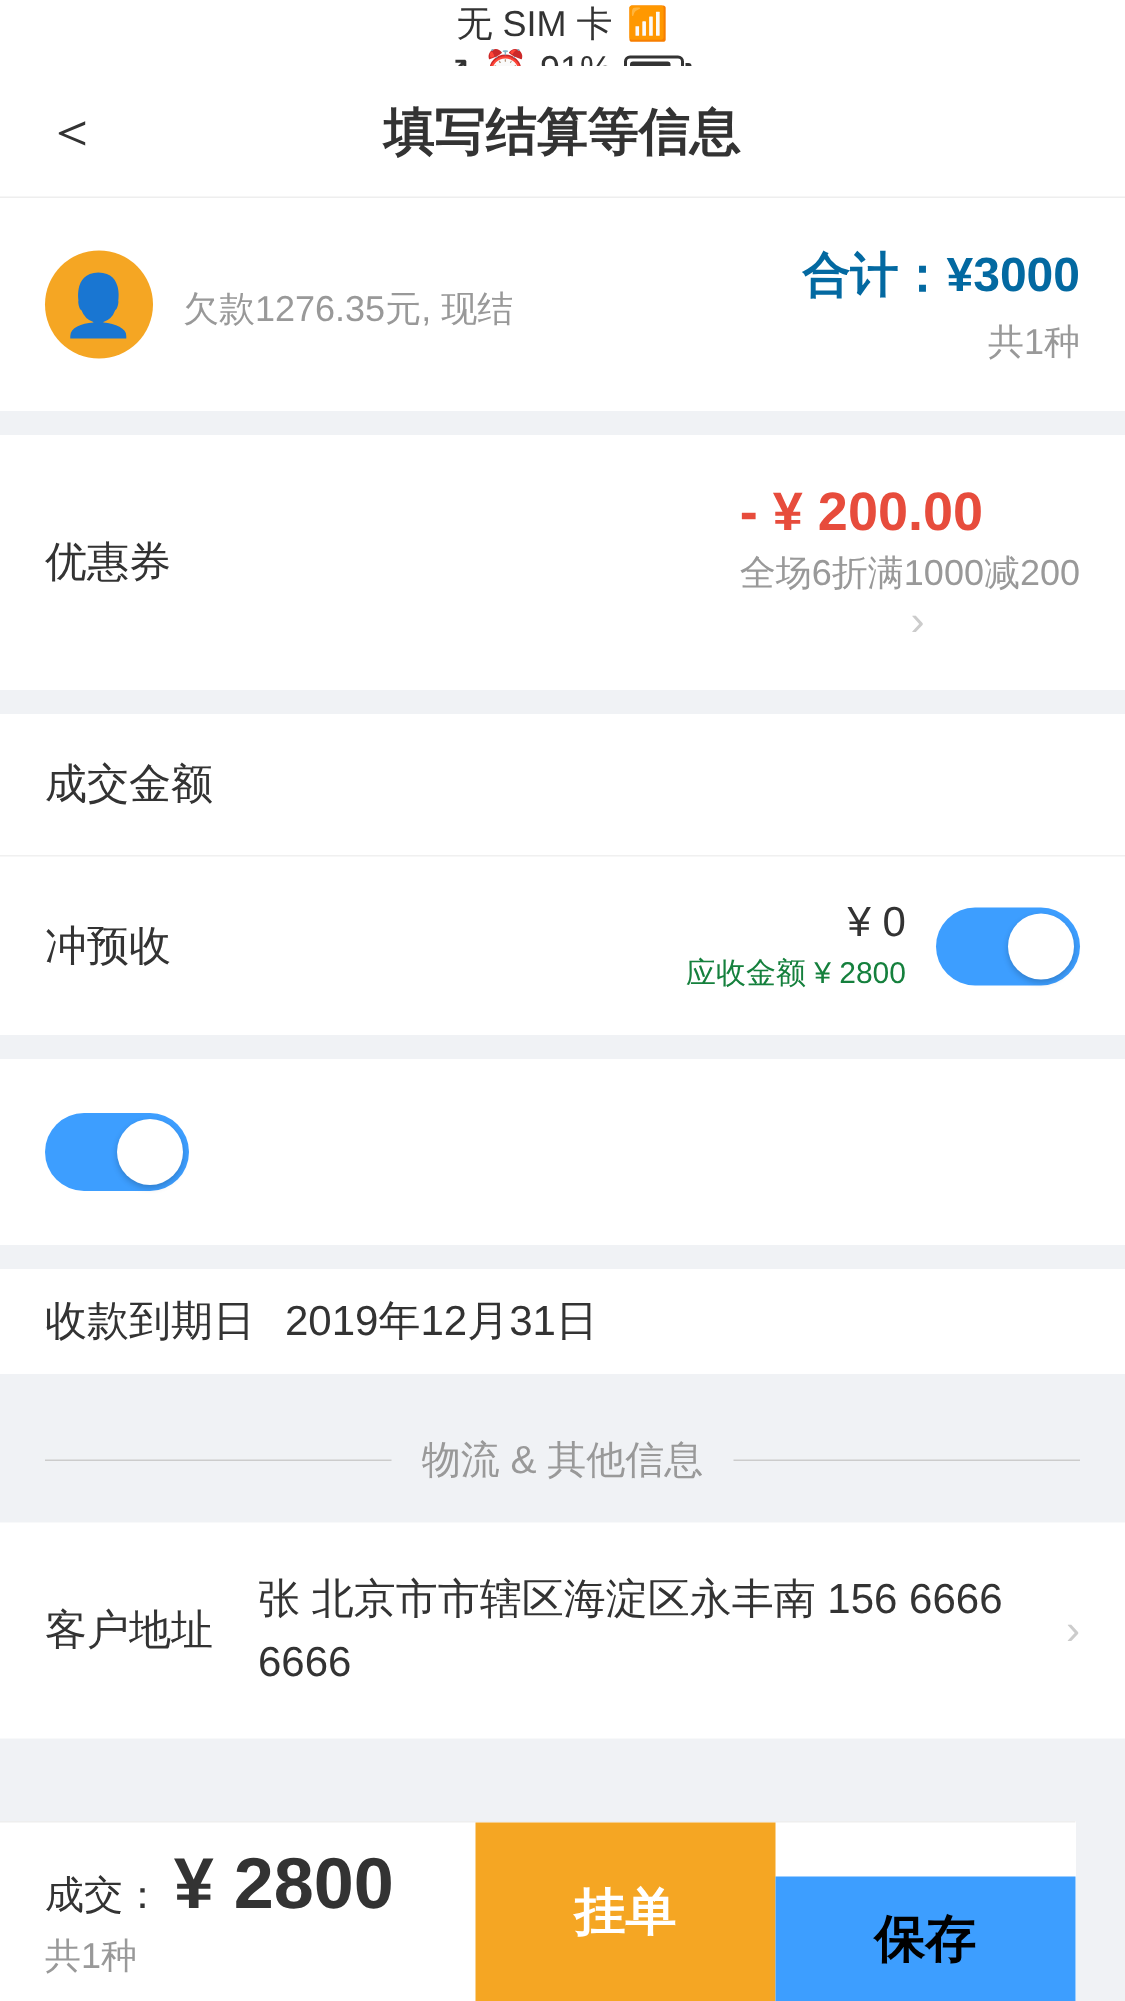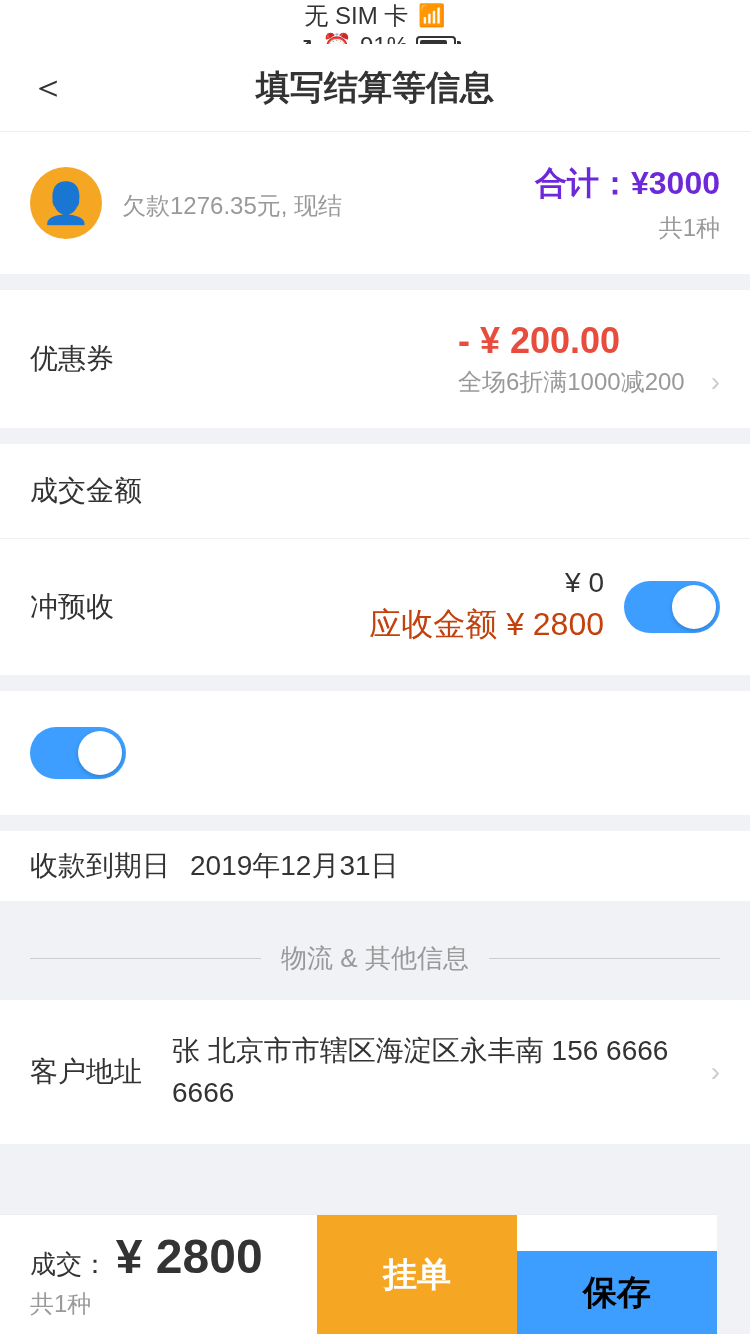--- a/index.html
+++ b/index.html
@@ -83,23 +83,23 @@
       background: #f5a623;
       display: flex; align-items: center; justify-content: center;
       margin-right: 20px; flex-shrink: 0;
       overflow: hidden;
     }
     .avatar-icon { font-size: 40px; color: #fff; }
     .customer-info { flex: 1; }
     .customer-phone { font-size: 32px; font-weight: 600; color: #333; }
     .customer-sub { font-size: 24px; color: #999; margin-top: 6px; }
     .customer-total { text-align: right; }
-    .total-amount { font-size: 32px; font-weight: 600; color: #6d28d9; }
+    .total-amount { font-size: 32px; font-weight: 600; color: #0369a1; }
     .total-count { font-size: 24px; color: #999; margin-top: 6px; }
-    .row-right { display: flex; align-items: flex-end; gap: 16px; }
+    .row-right { display: flex; align-items: center; gap: 0; flex-direction: column; }
     .chevron { font-size: 28px; color: #ccc; margin-left: 10px; }
 
     
     .coupon-row {
       display: flex;
       align-items: center;
       justify-content: space-between;
       padding: 30px 30px;
       background: #fff;
       margin-bottom: 16px;
@@ -139,21 +139,21 @@
       display: flex;
       align-items: center;
       justify-content: space-between;
       padding: 28px 30px;
       border-top: 1px solid #f0f0f0;
     }
     .prepay-label { font-size: 28px; color: #333; }
     .prepay-right { display: flex; align-items: center; gap: 20px; }
     .prepay-values { text-align: right; }
     .prepay-amount { font-size: 28px; color: #333; }
-    .prepay-receivable { font-size: 32px; color: #c2410c; margin-top: 4px; }
+    .prepay-receivable { font-size: 20px; color: #15803d; margin-top: 4px; }
 
     
     .toggle {
       width: 96px; height: 52px;
       background: #3d9eff;
       border-radius: 26px;
       position: relative;
       cursor: pointer;
       flex-shrink: 0;
     }

